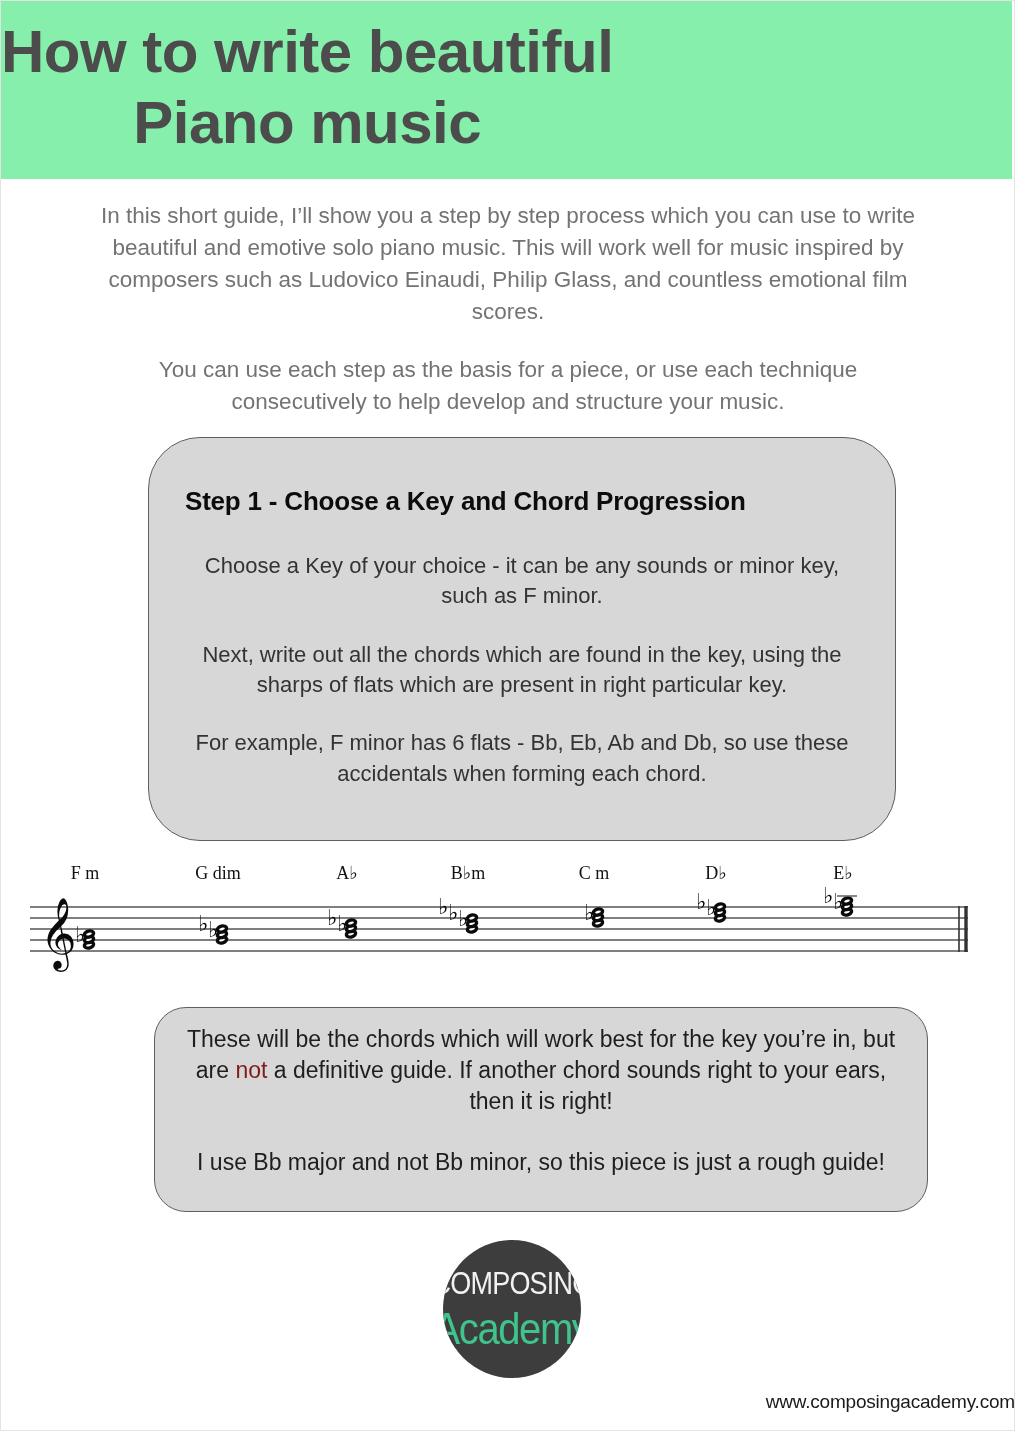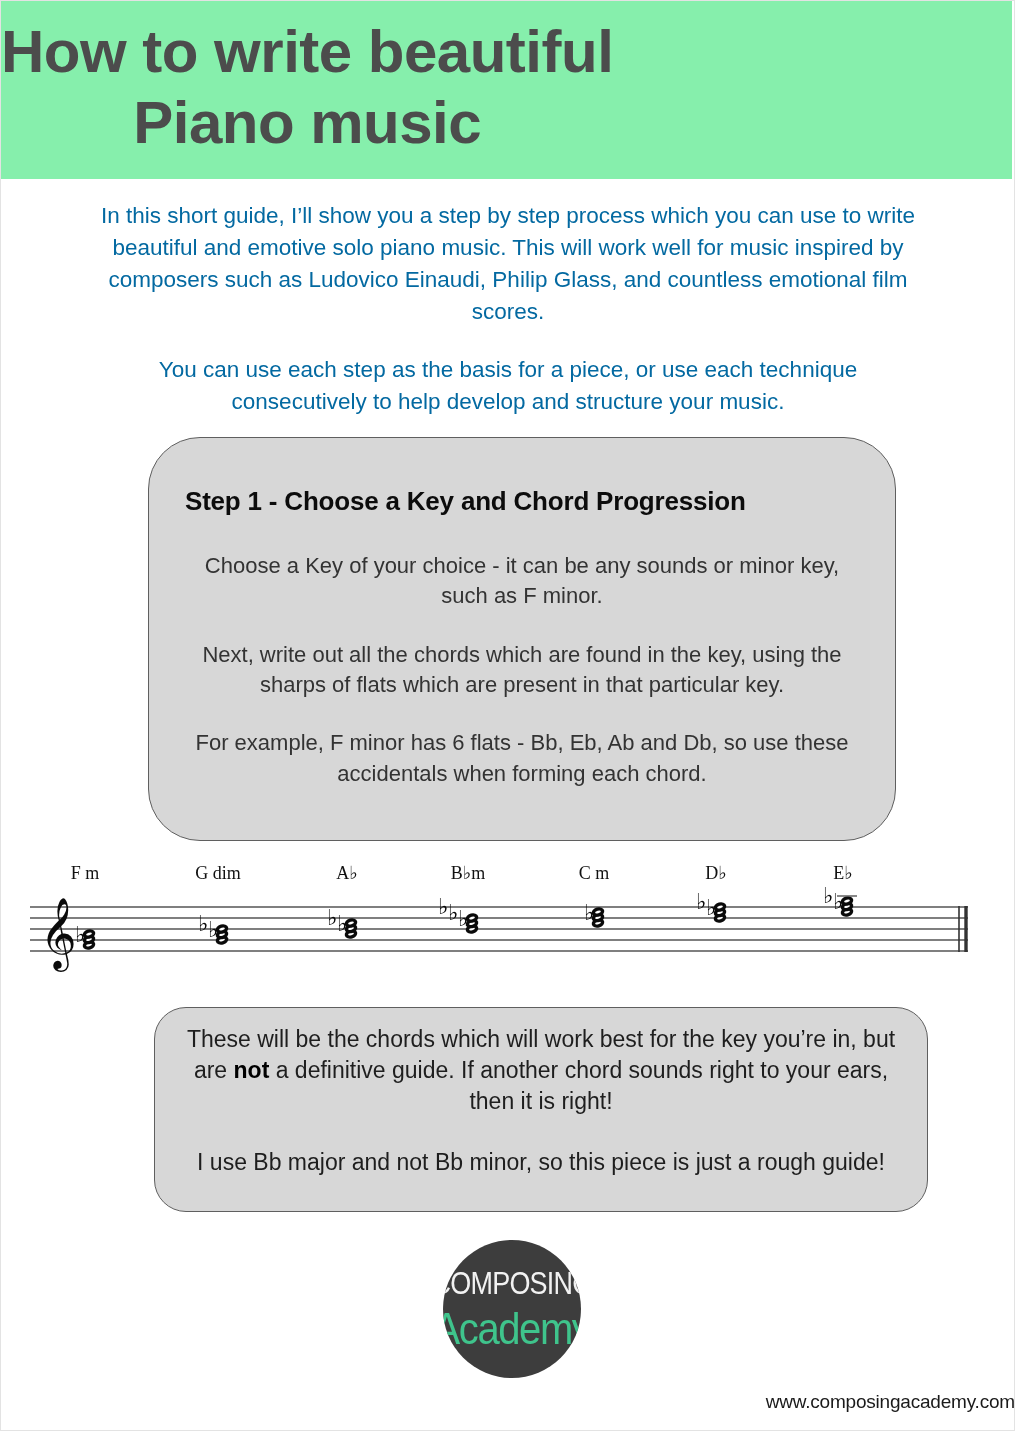--- a/index.html
+++ b/index.html
@@ -40,21 +40,21 @@
     padding-bottom: 4px;
   }
 
   
   #intro {
     position: absolute;
     left: 98px;
     top: 200px;
     width: 820px;
     text-align: center;
-    color: #0369a1;
+    color: #737373;
     font-size: 22.5px;
     line-height: 1.42;
   }
   #intro p { margin: 0; }
   #intro p + p { margin-top: 26px; }
 
   
   .panel {
     position: absolute;
     background: #d7d7d7;
@@ -91,21 +91,21 @@
     line-height: 1.38;
     margin: 0;
   }
   .panel-para + .panel-para { margin-top: 28px; }
   #note-panel .panel-para {
     color: #1e1e1e;
     font-size: 23px;
     line-height: 1.35;
   }
   #note-panel .panel-para + .panel-para { margin-top: 30px; }
-  .bold-inline { font-weight: bold; color: #000000; }
+  .bold-inline { font-weight: normal; color: #7f1d1d; }
 
   
   #staff-area {
     position: absolute;
     left: 0;
     top: 853px;
     width: 1015px;
     height: 136px;
   }
   #staff-svg { display: block; }
@@ -175,21 +175,21 @@
 </div>
 
 <div id="intro">
   <p>In this short guide, I’ll show you a step by step process which you can use to write beautiful and emotive solo piano music. This will work well for music inspired by composers such as Ludovico Einaudi, Philip Glass, and countless emotional film scores.</p>
   <p>You can use each step as the basis for a piece, or use each technique consecutively to help develop and structure your music.</p>
 </div>
 
 <div class="panel" id="step-panel">
   <div class="panel-title">Step 1 - Choose a Key and Chord Progression</div>
   <p class="panel-para">Choose a Key of your choice - it can be any sounds or minor key, such as F minor.</p>
-  <p class="panel-para">Next, write out all the chords which are found in the key, using the sharps of flats which are present in that particular key.</p>
+  <p class="panel-para">Next, write out all the chords which are found in the key, using the sharps of flats which are present in right particular key.</p>
   <p class="panel-para">For example, F minor has 6 flats - Bb, Eb, Ab and Db, so use these accidentals when forming each chord.</p>
 </div>
 
 <div id="staff-area">
   <svg id="staff-svg" width="1015" height="136" viewBox="0 0 1015 136" xmlns="http://www.w3.org/2000/svg">
 
     <g id="chord-labels" font-family="Liberation Serif, serif" font-size="18" fill="#111111" text-anchor="middle">
         <text x="85" y="26">F m</text>
         <text x="218" y="26">G dim</text>
         <text x="347" y="26">A♭</text>

